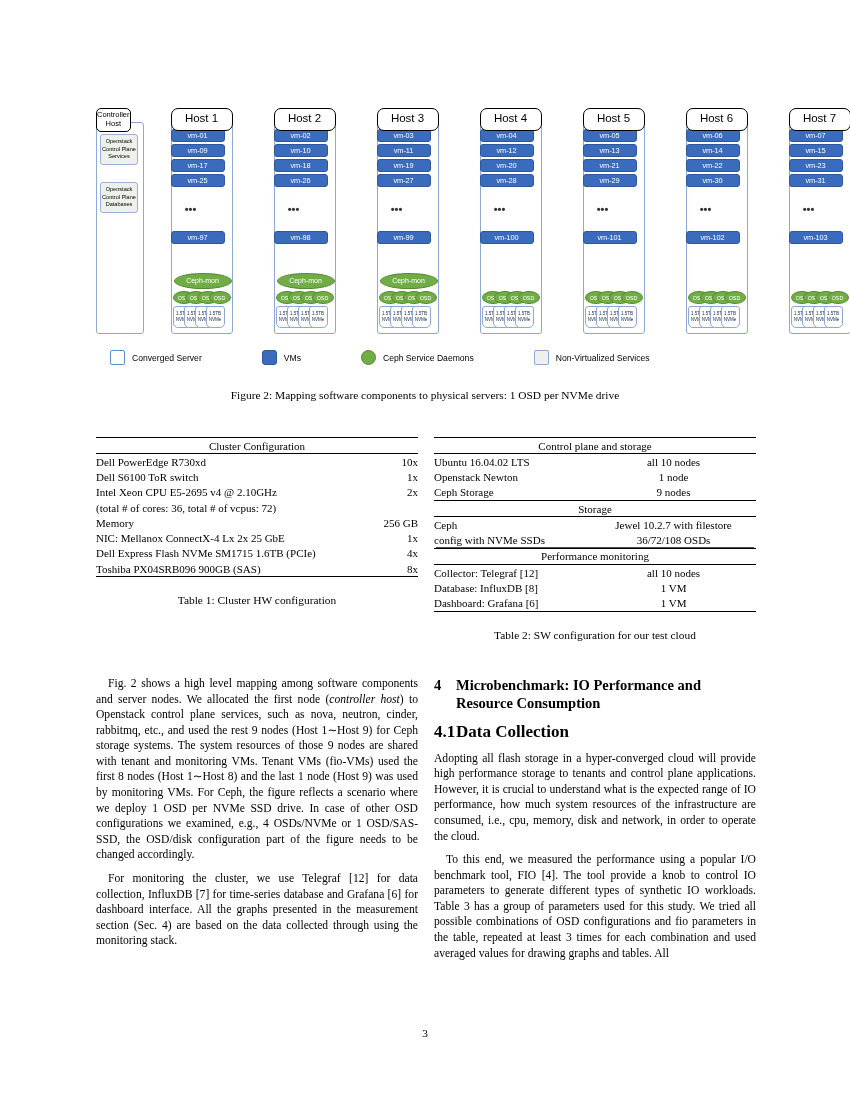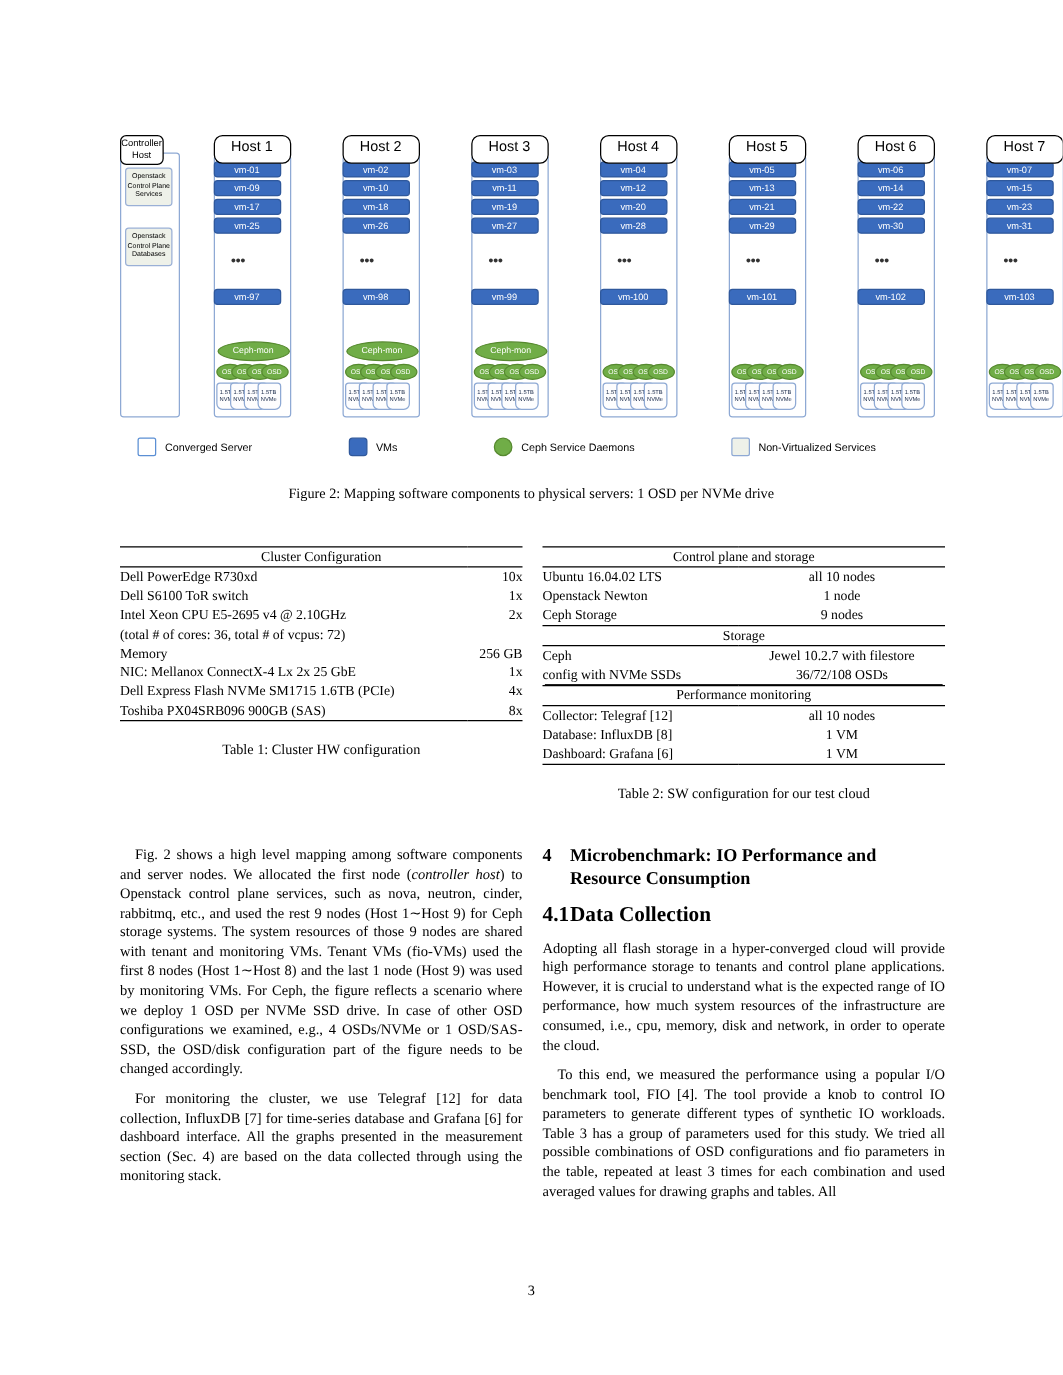--- a/index.html
+++ b/index.html
@@ -241,21 +241,20 @@
   .disk-type { display: block; }
 
   
   .legend {
     margin-top: 10px;
     display: flex;
     align-items: center;
     padding-left: 14px;
     font-family: "Liberation Sans", sans-serif;
     font-size: 8.6px;
-    gap: 17px;
   }
   .legend-item {
     display: flex;
     align-items: center;
     margin-right: 60px;
   }
   .legend-item:last-child { margin-right: 0; }
   .sw-converged {
     width: 13px; height: 13px;
     border: 1.2px solid #5b8fd4;

